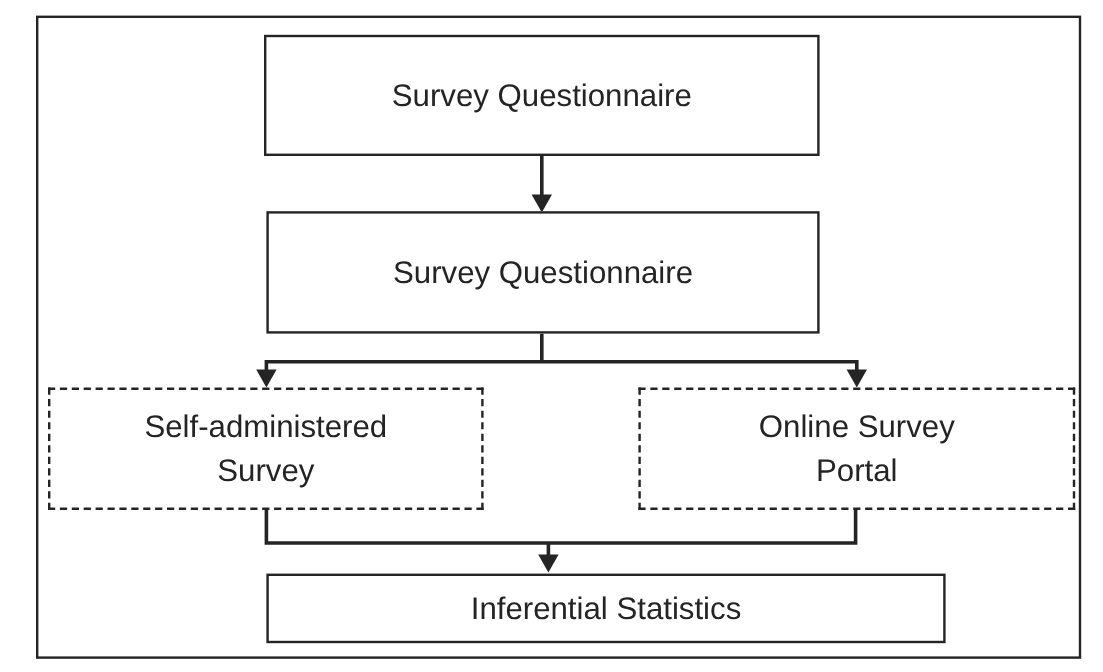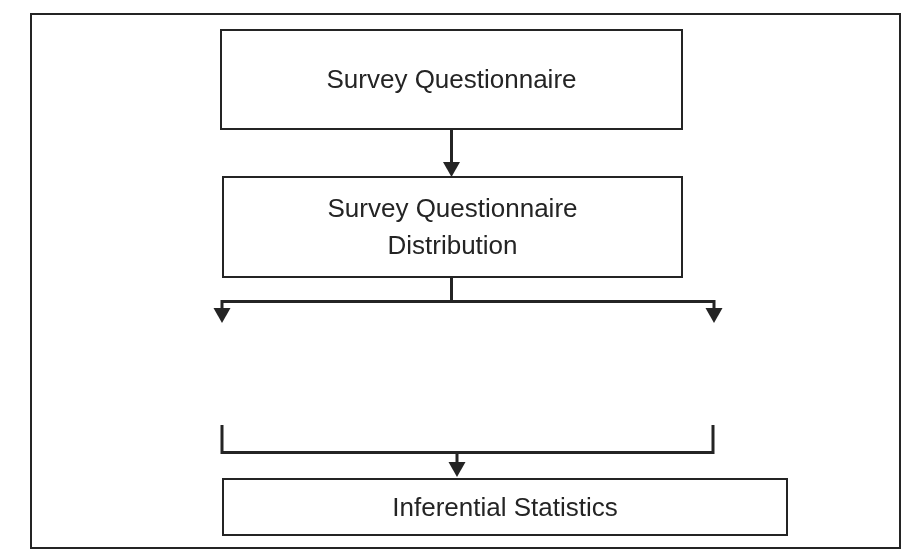--- a/index.html
+++ b/index.html
@@ -74,22 +74,29 @@
     <path d="M222,425 L222,452.5 L713,452.5 L713,425 M457,452.5 L457,464"></path>
     <polygon points="457,477 448.5,462 465.5,462"></polygon>
   </svg>
 
   <div class="node solid" id="node-design">
     <span>Survey Questionnaire</span>
   </div>
 
   <div class="node solid" id="node-distribution">
     <span>Survey Questionnaire</span>
-    <span>Distribution</span>
   </div>
 
+  <div class="node dashed" id="node-self-admin">
+    <span>Self-administered</span>
+    <span>Survey</span>
+  </div>
 
+  <div class="node dashed" id="node-online-portal">
+    <span>Online Survey</span>
+    <span>Portal</span>
+  </div>
 
   <div class="node solid" id="node-inferential">
     <span>Inferential Statistics</span>
   </div>
 
 </div>
 
 </body></html>

